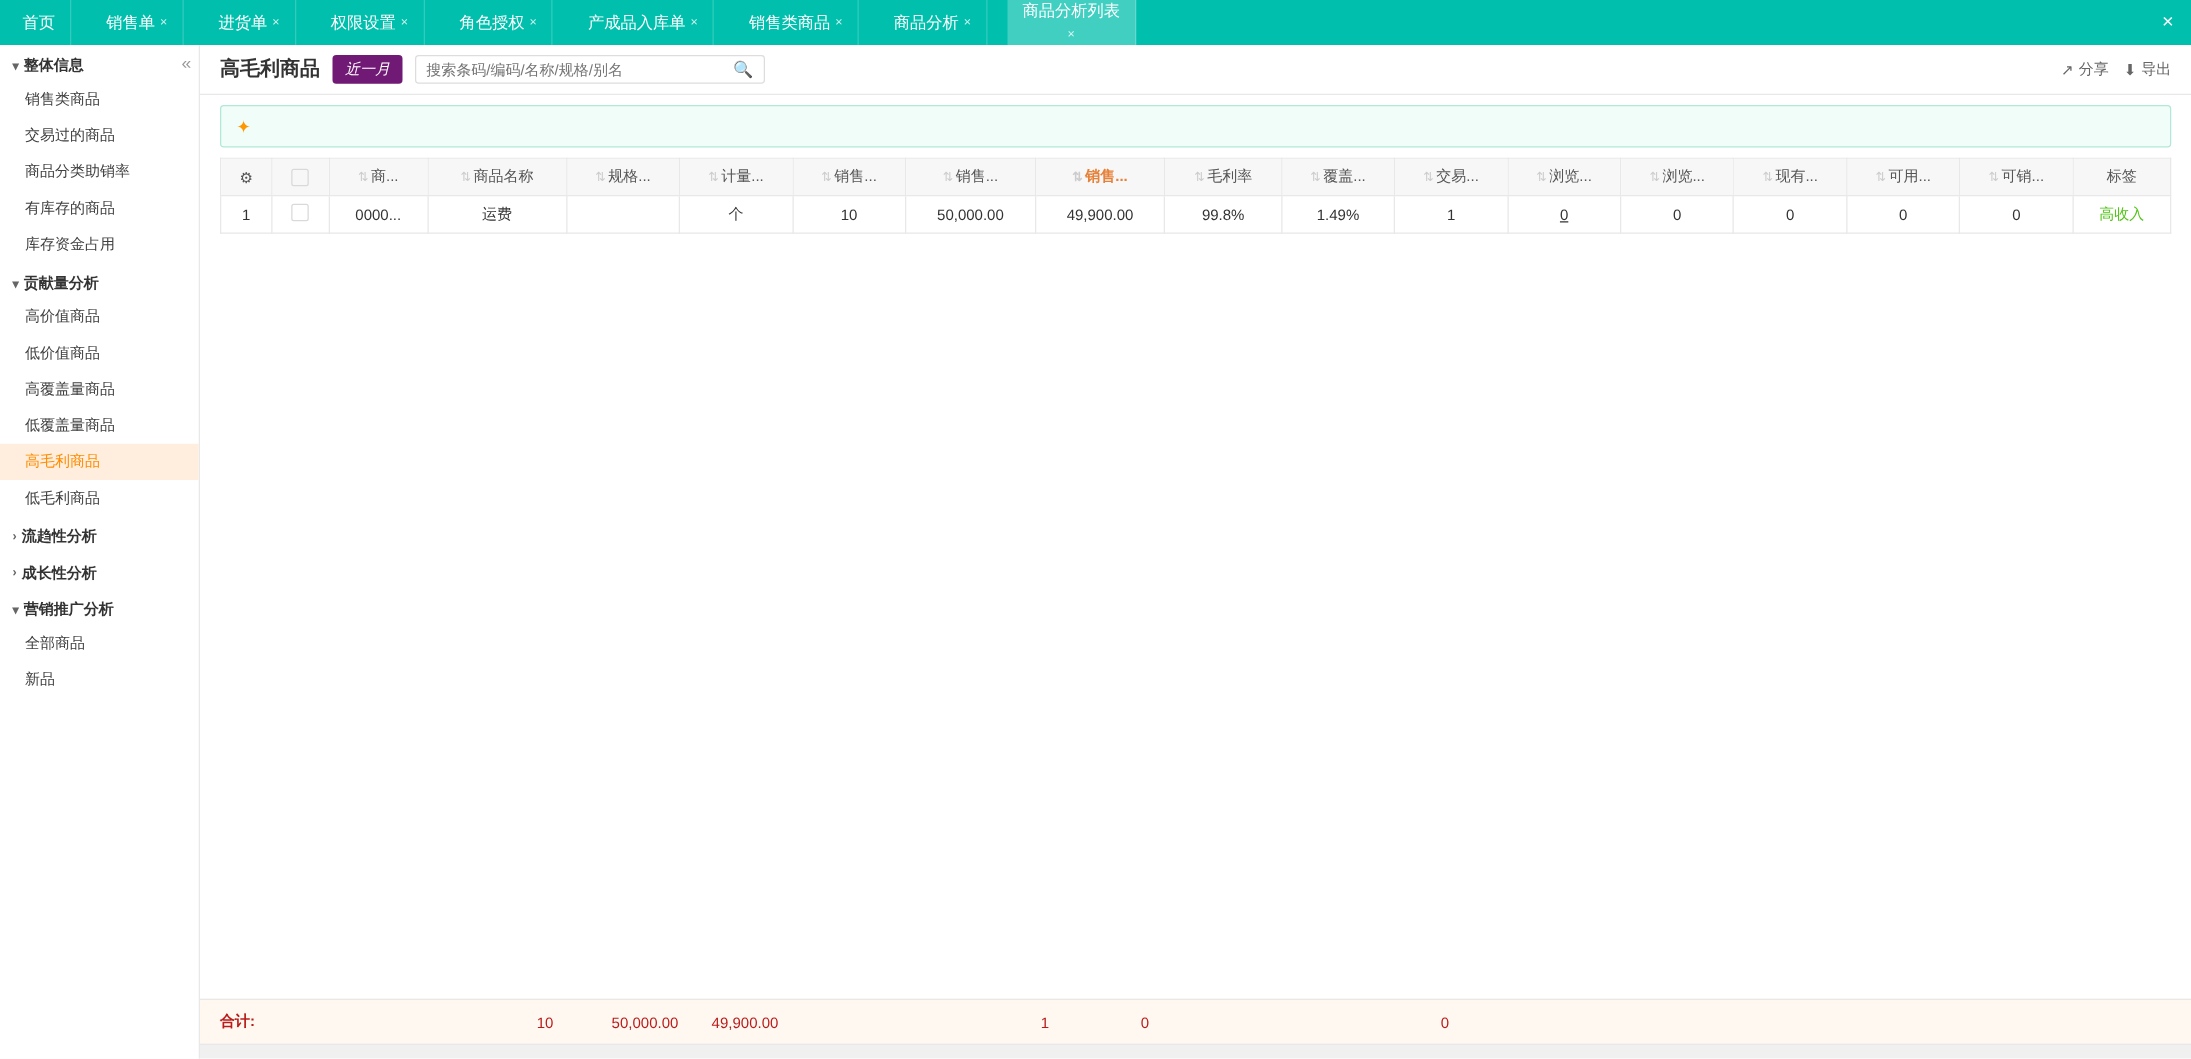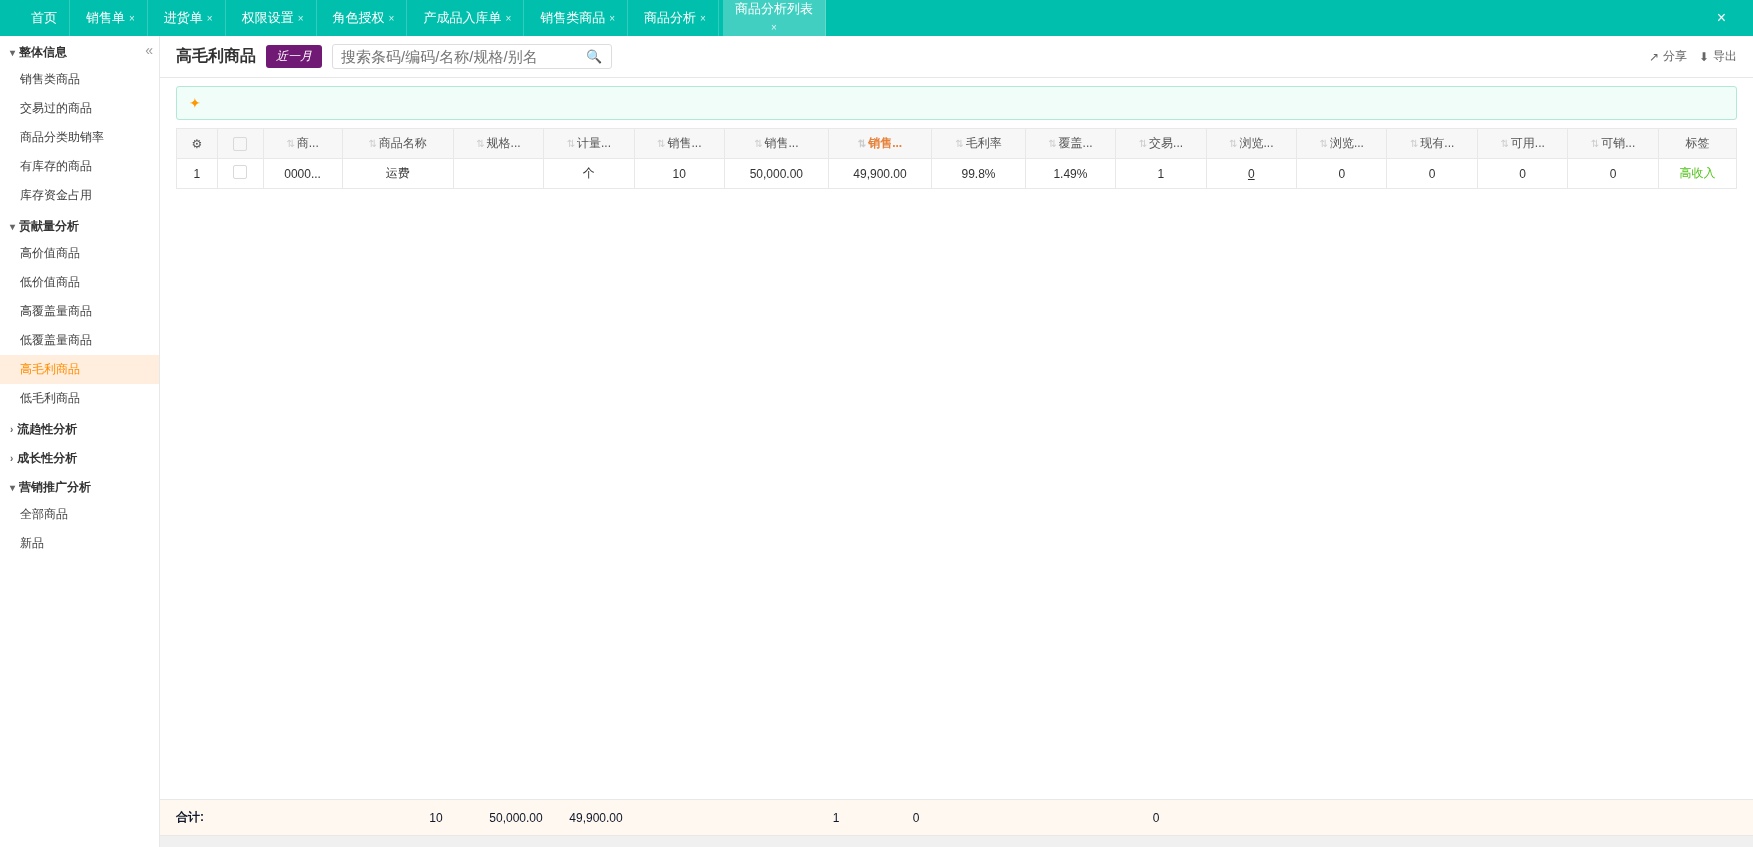--- a/index.html
+++ b/index.html
@@ -4,22 +4,22 @@
   <style>
     * { margin: 0; padding: 0; box-sizing: border-box; }
     body { font-family: 'Microsoft YaHei', Arial, sans-serif; font-size: 12px; background: #f5f5f5; width: 1753px; min-height: 847px; overflow-x: hidden; }
 
     
     .top-nav {
       display: flex;
       align-items: center;
       background: #00bfad;
       height: 36px;
-      padding: 0 19px;
-      gap: 4px;
+      padding: 0 6px;
+      gap: 16px;
     }
     .nav-tab {
       display: flex;
       align-items: center;
       padding: 0 12px;
       height: 36px;
       color: #fff;
       font-size: 13px;
       cursor: pointer;
       white-space: nowrap;
@@ -118,21 +118,21 @@
       border: 1px solid #ddd;
       border-radius: 3px;
       padding: 3px 8px;
       gap: 6px;
       flex: 1;
       max-width: 280px;
     }
     .search-box input {
       border: none;
       outline: none;
-      font-size: 15px;
+      font-size: 12px;
       color: #999;
       width: 100%;
       background: transparent;
     }
     .search-icon { color: #999; font-size: 13px; cursor: pointer; }
     .header-actions {
       margin-left: auto;
       display: flex;
       align-items: center;
       gap: 12px;
@@ -202,21 +202,21 @@
 
     
     .footer-row {
       display: flex;
       align-items: center;
       height: 36px;
       border-top: 1px solid #e8e8e8;
       background: #fff8f0;
       padding: 0 16px;
       font-size: 12px;
-      color: #0f172a;
+      color: #b91c1c;
     }
     .footer-label {
       width: 220px;
       font-weight: bold;
     }
     .footer-values {
       display: flex;
       gap: 0;
       flex: 1;
     }

